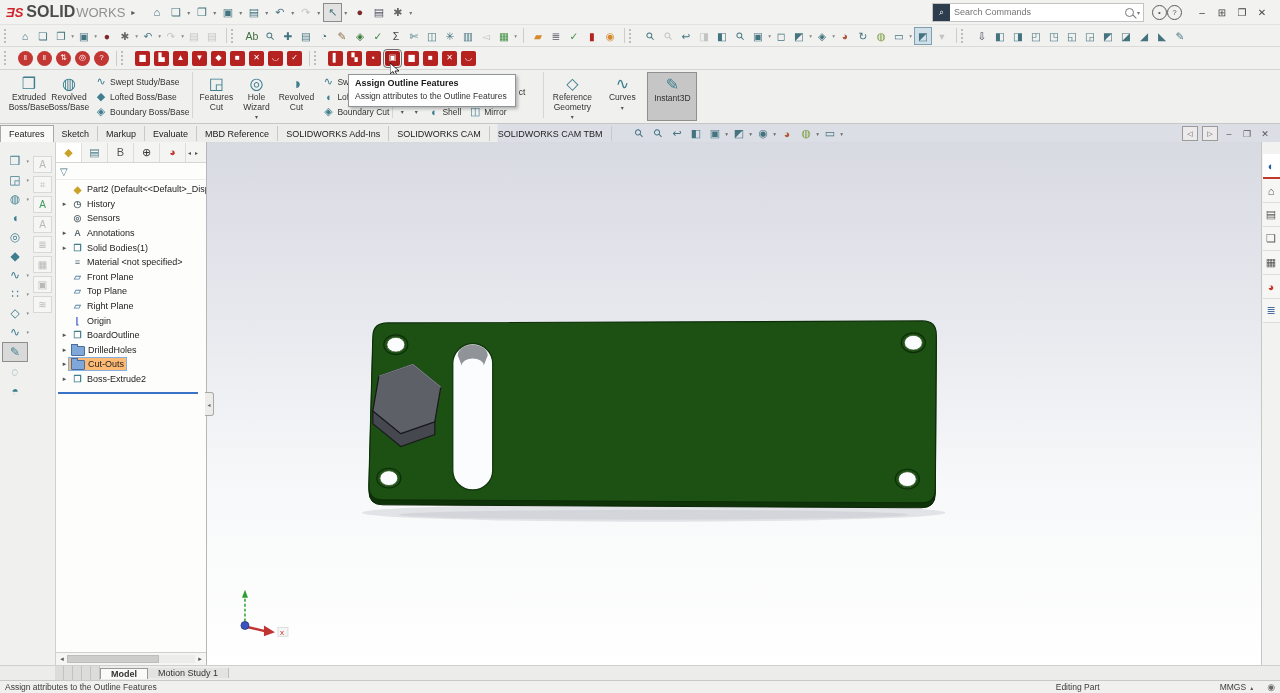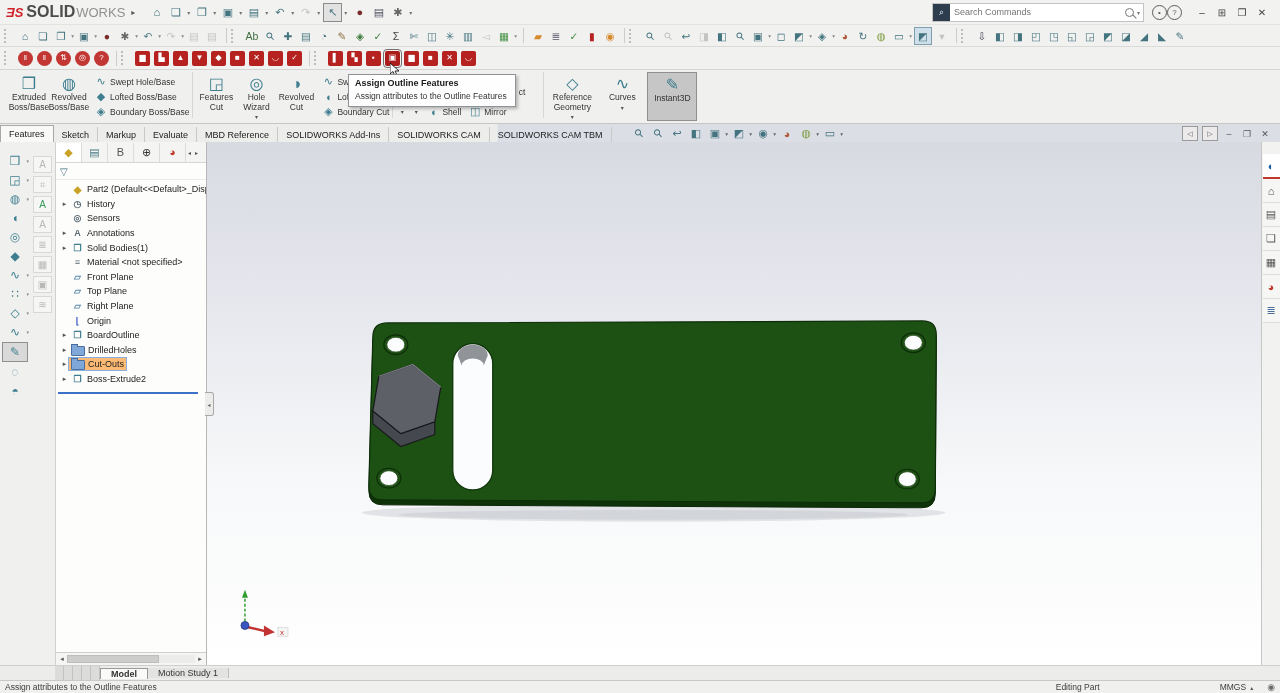--- a/index.html
+++ b/index.html
@@ -597,21 +597,21 @@
 
       <div class="rbig">
         <span class="rbicon g">◍</span>
         <span class="rblabel">Revolved Boss/Base</span>
       </div>
     </div>
   <div class="rgroup rstack">
 
       <div class="rsmall">
         <span class="g">∿</span>
-        <span>Swept Hole/Base</span>
+        <span>Swept Study/Base</span>
       </div>
 
       <div class="rsmall">
         <span class="g">◆</span>
         <span>Lofted Boss/Base</span>
       </div>
 
       <div class="rsmall">
         <span class="g">◈</span>
         <span>Boundary Boss/Base</span>
@@ -693,21 +693,21 @@
         <span class="rblabel">Instant3D</span>
       </div>
     </div>
   <div class="tooltip">
     <div class="tt-title">Assign Outline Features</div>
     <div class="tt-text">Assign attributes to the Outline Features</div>
   </div>
 </div>
 
 <div class="cmdtabs">
-  <span style="display:flex;align-items:flex-end">
+  <span style="display:flex;align-items:center">
 
   <span class="ctab active">
         <span>Features</span>
       </span>
       <span class="ctab">
         <span>Sketch</span>
       </span>
       <span class="ctab">
         <span>Markup</span>
       </span>

